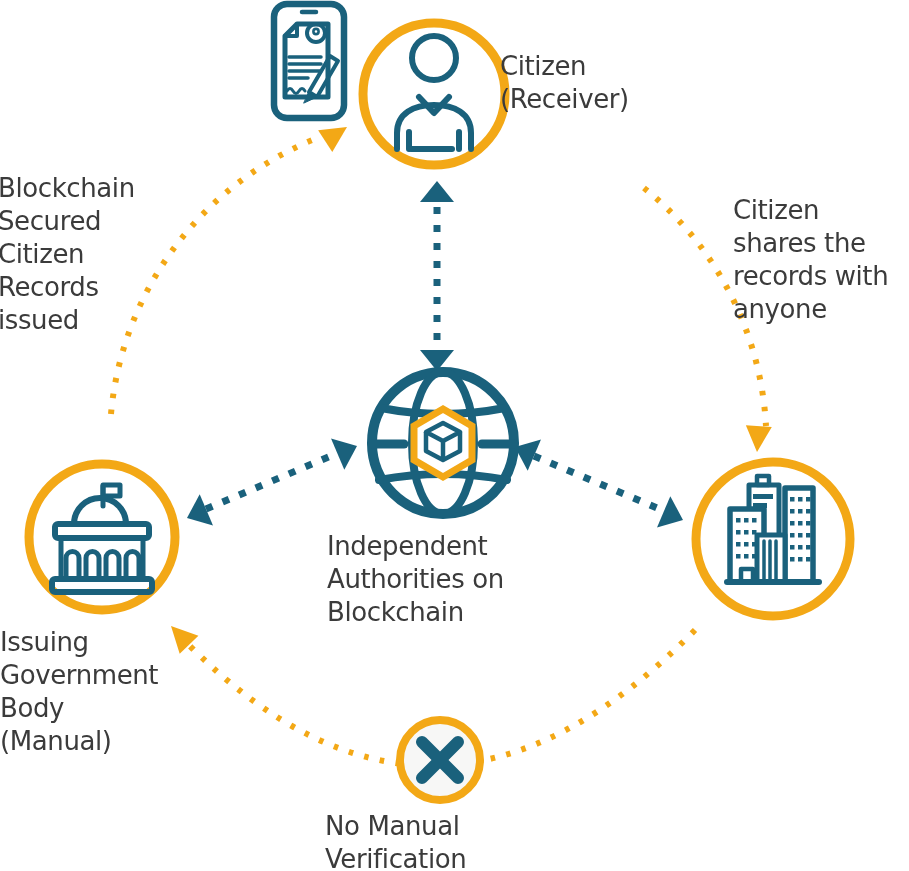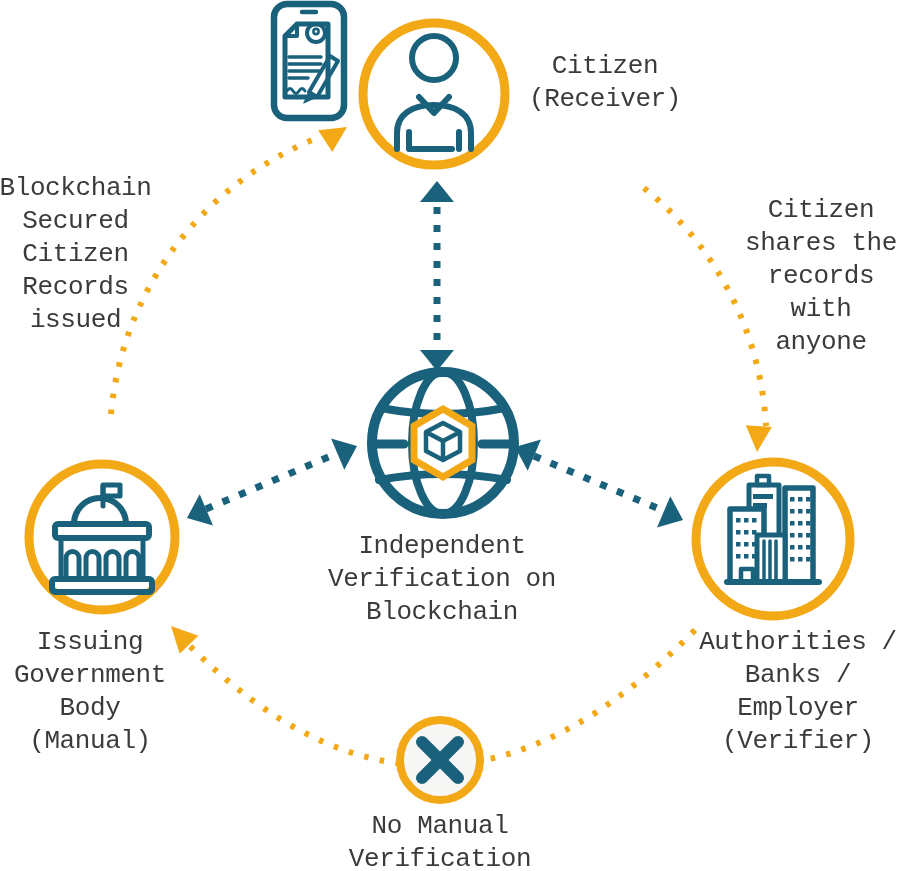--- a/index.html
+++ b/index.html
@@ -6,22 +6,22 @@
     --yellow:#F3A816; --teal:#1A617C; --text:#3B3B3B; --bg:#FFFFFF; --xfill:#F7F7F6;
   }
   html,body{margin:0;padding:0;background:#fff;}
   .stage{
     position:relative;width:909px;height:871px;overflow:hidden;
     background:var(--bg);
     font-family:"DejaVu Sans","Liberation Sans",sans-serif;
   }
   .stage svg{position:absolute;left:0;top:0;}
   .label{
-    position:absolute;white-space:pre-line;text-align:center;
-    color:var(--text);font-size:26px;line-height:33px;letter-spacing:-0.4px;font-family:Liberation Mono, monospace;
+    position:absolute;white-space:pre-line;text-align:left;
+    color:var(--text);font-size:26px;line-height:33px;letter-spacing:-0.4px;
   }
   .ys{stroke:var(--yellow);} .yf{fill:var(--yellow);}
   .ts{stroke:var(--teal);}   .tf{fill:var(--teal);}
   .nf{fill:none;} .wf{fill:#fff;}
 </style>
 </head>
 <body>
 
 <div class="stage">
 
@@ -189,28 +189,24 @@
 Citizen
 Records
 issued</div>
 
   <div class="label" style="left:733px;top:194px;width:176px;">Citizen
 shares the
 records with
 anyone</div>
 
   <div class="label" style="left:327px;top:530px;width:230px;">Independent
-Verification on
+Authorities on
 Blockchain</div>
 
   <div class="label" style="left:0px;top:626px;width:180px;">Issuing
 Government
 Body
 (Manual)</div>
 
-  <div class="label" style="left:698px;top:626px;width:200px;">Authorities /
-Banks /
-Employer
-(Verifier)</div>
 
   <div class="label" style="left:325px;top:810px;width:230px;">No Manual
 Verification</div>
 </div>
 
 </body></html>

